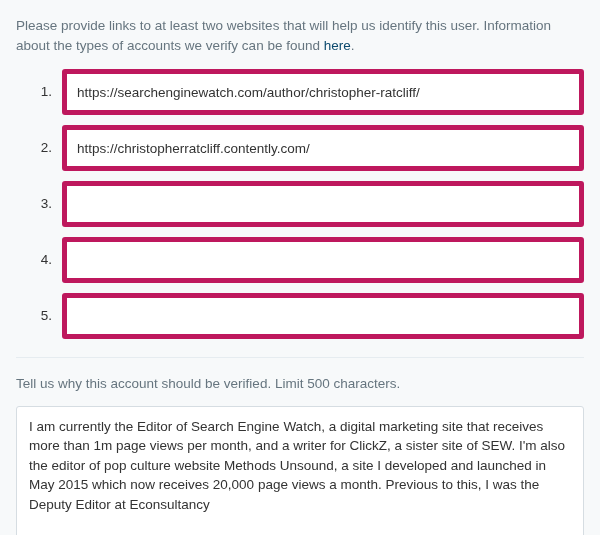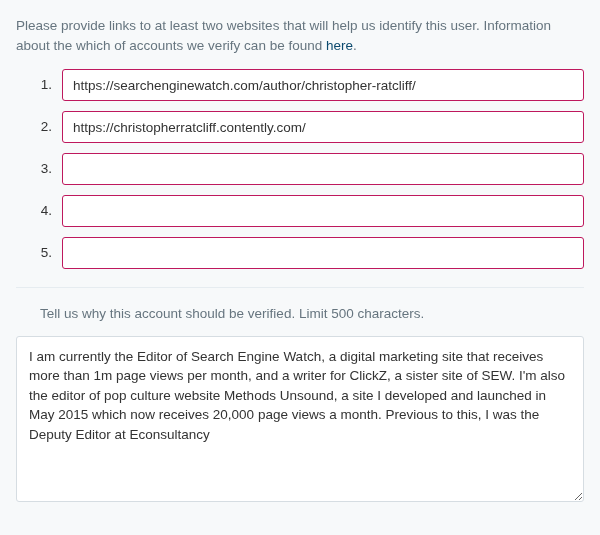--- a/index.html
+++ b/index.html
@@ -34,40 +34,39 @@
   }
   .link-num {
     width: 20px;
     text-align: right;
     margin-right: 10px;
     color: #333;
     font-size: 13.5px;
   }
   .link-input {
     flex: 1;
-    height: 32px;
+    height: 46px;
     padding: 6px 10px;
-    border: 1px solid #be185d;
+    border: 5px solid #be185d;
     border-radius: 3px;
     font-size: 13.5px;
     color: #333;
     background: #fff;
     outline: none;
   }
   .link-input::placeholder { color: #aab8c2; }
   .divider {
     border: none;
     border-top: 1px solid #e6ecf0;
     margin: 18px 0 16px 0;
   }
   .why-label {
     color: #66757f;
     font-size: 13.5px;
     margin-bottom: 12px;
-    margin-left: 24px;
   }
   .why-textarea {
     width: 100%;
     height: 166px;
     padding: 10px 12px;
     border: 1px solid #d6dde2;
     border-radius: 3px;
     font-size: 13.5px;
     color: #333;
     font-family: inherit;
@@ -81,21 +80,21 @@
     text-align: center;
     padding: 20px 0 26px 0;
   }
 </style>
 </head>
 <body>
 
 <div class="panel">
 
   <div class="instructions">
-    <span>Please provide links to at least two websites that will help us identify this user. Information about the which of accounts we verify can be found </span><a href="#">here</a><span>.</span>
+    <span>Please provide links to at least two websites that will help us identify this user. Information about the types of accounts we verify can be found </span><a href="#">here</a><span>.</span>
   </div>
 
   <div class="link-rows">
     <div class="link-row">
       <div class="link-num">1.</div>
       <input class="link-input" type="text" value="https://searchenginewatch.com/author/christopher-ratcliff/" style="">
     </div>
     <div class="link-row">
       <div class="link-num">2.</div>
       <input class="link-input" type="text" value="https://christopherratcliff.contently.com/" style="">

